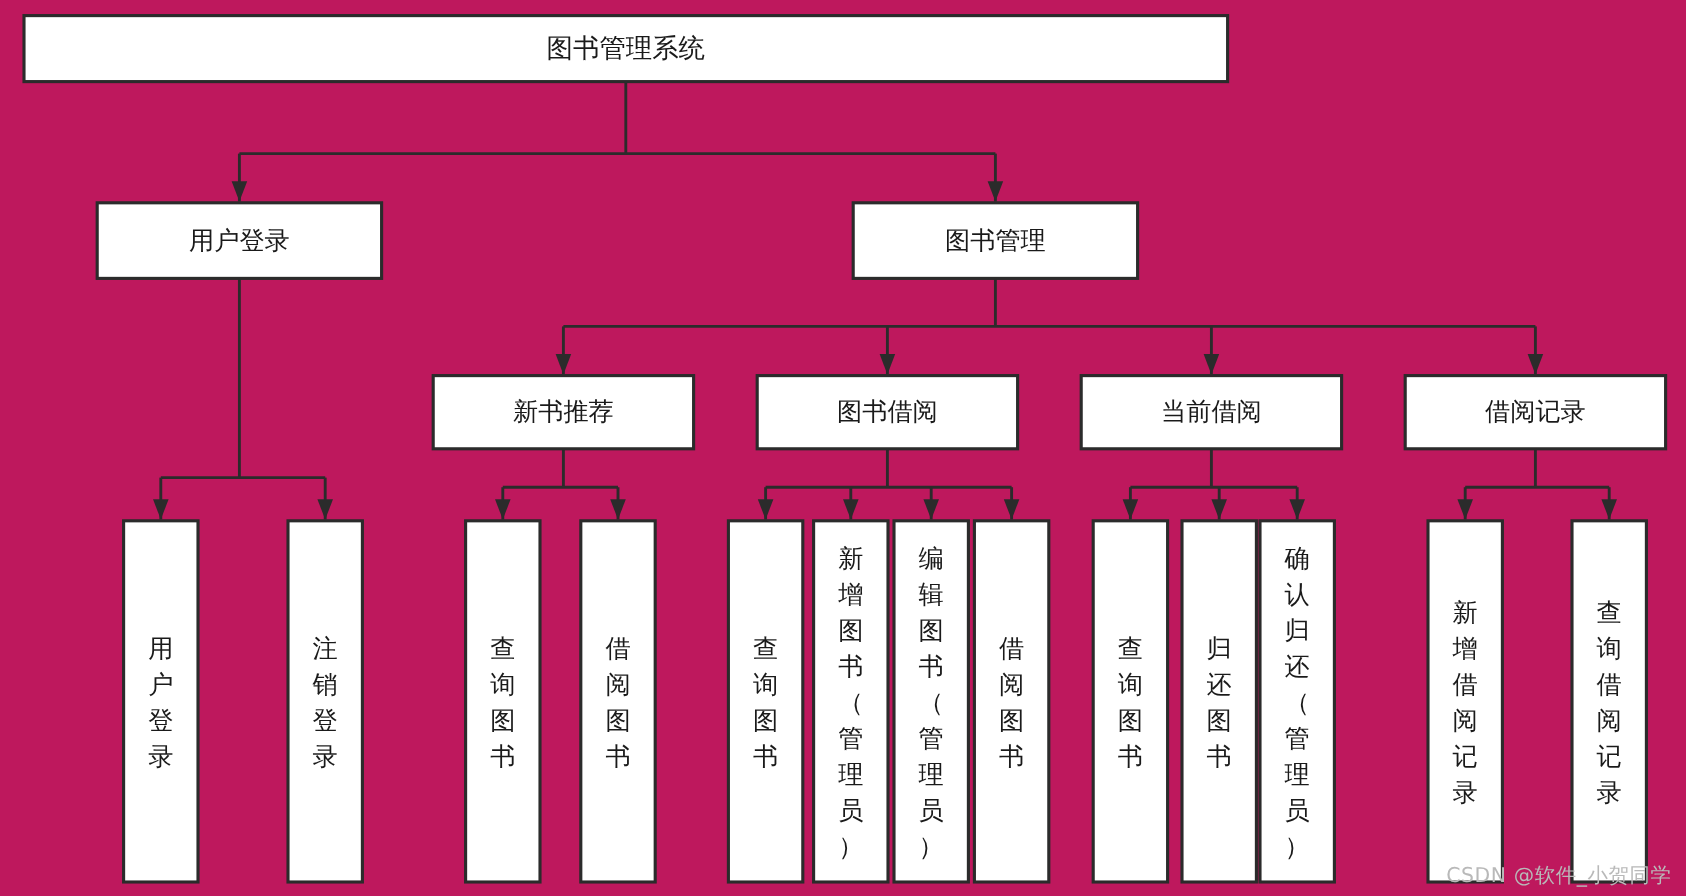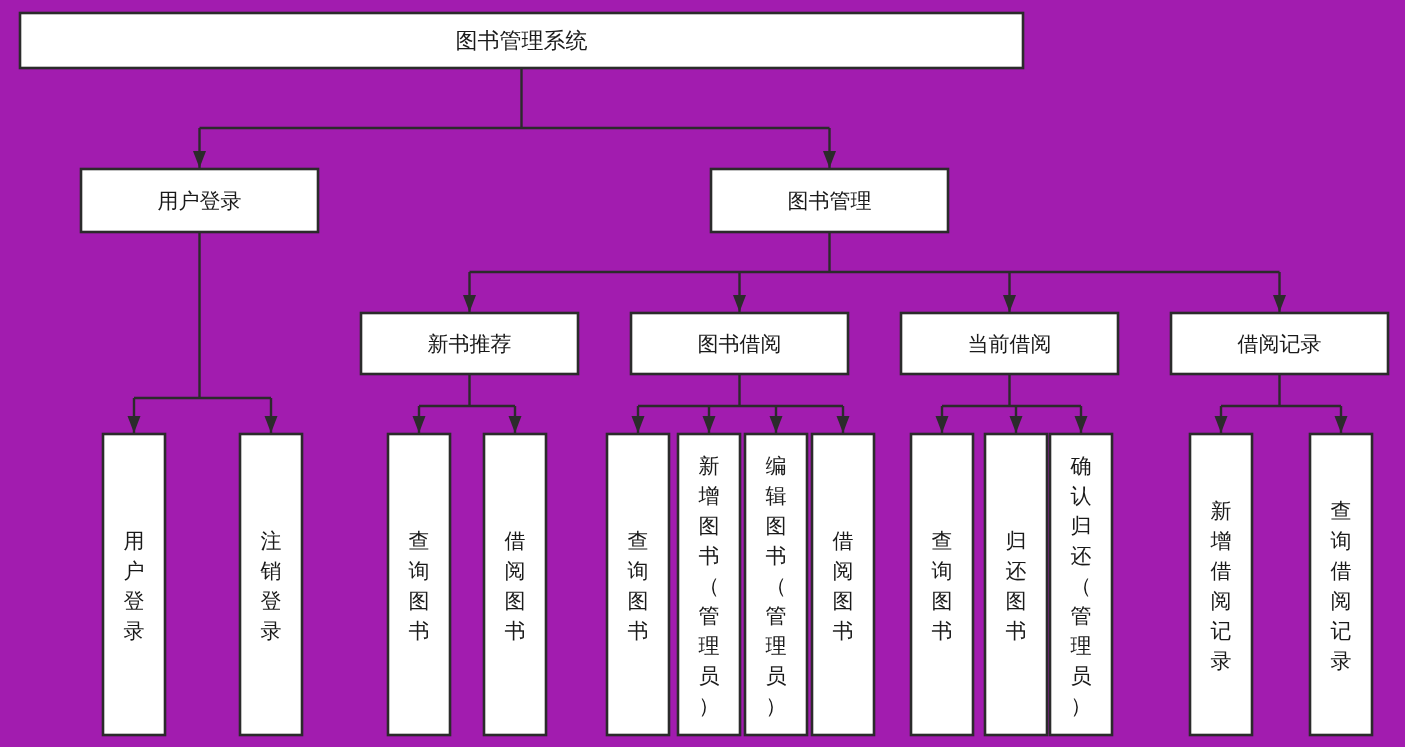--- a/index.html
+++ b/index.html
@@ -10,21 +10,21 @@
   body {
     width: 1405px;
     height: 747px;
     font-family: "DejaVu Sans", "Liberation Sans", sans-serif;
     overflow: hidden;
   }
   #diagram-root {
     position: relative;
     width: 1405px;
     height: 747px;
-    background: #a21caf;
+    background: #be185d;
     text-align: center;
   }
   svg#tree-svg {
     position: absolute;
     left: 0;
     top: 0;
     width: 1405px;
     height: 747px;
     display: block;
   }
@@ -202,13 +202,14 @@
       </g>
       <g>
         <rect x="1190" y="434" width="62" height="301" class="node-box"></rect>
         <text x="1221" class="node-label-vert"><tspan x="1221" y="517.9">新</tspan><tspan x="1221" y="547.9">增</tspan><tspan x="1221" y="577.9">借</tspan><tspan x="1221" y="607.9">阅</tspan><tspan x="1221" y="637.9">记</tspan><tspan x="1221" y="667.9">录</tspan></text>
       </g>
       <g>
         <rect x="1310" y="434" width="62" height="301" class="node-box"></rect>
         <text x="1341" class="node-label-vert"><tspan x="1341" y="517.9">查</tspan><tspan x="1341" y="547.9">询</tspan><tspan x="1341" y="577.9">借</tspan><tspan x="1341" y="607.9">阅</tspan><tspan x="1341" y="637.9">记</tspan><tspan x="1341" y="667.9">录</tspan></text>
       </g>
     </svg>
+  <div class="watermark">CSDN @软件_小贺同学</div>
 </div>
 
 </body></html>

